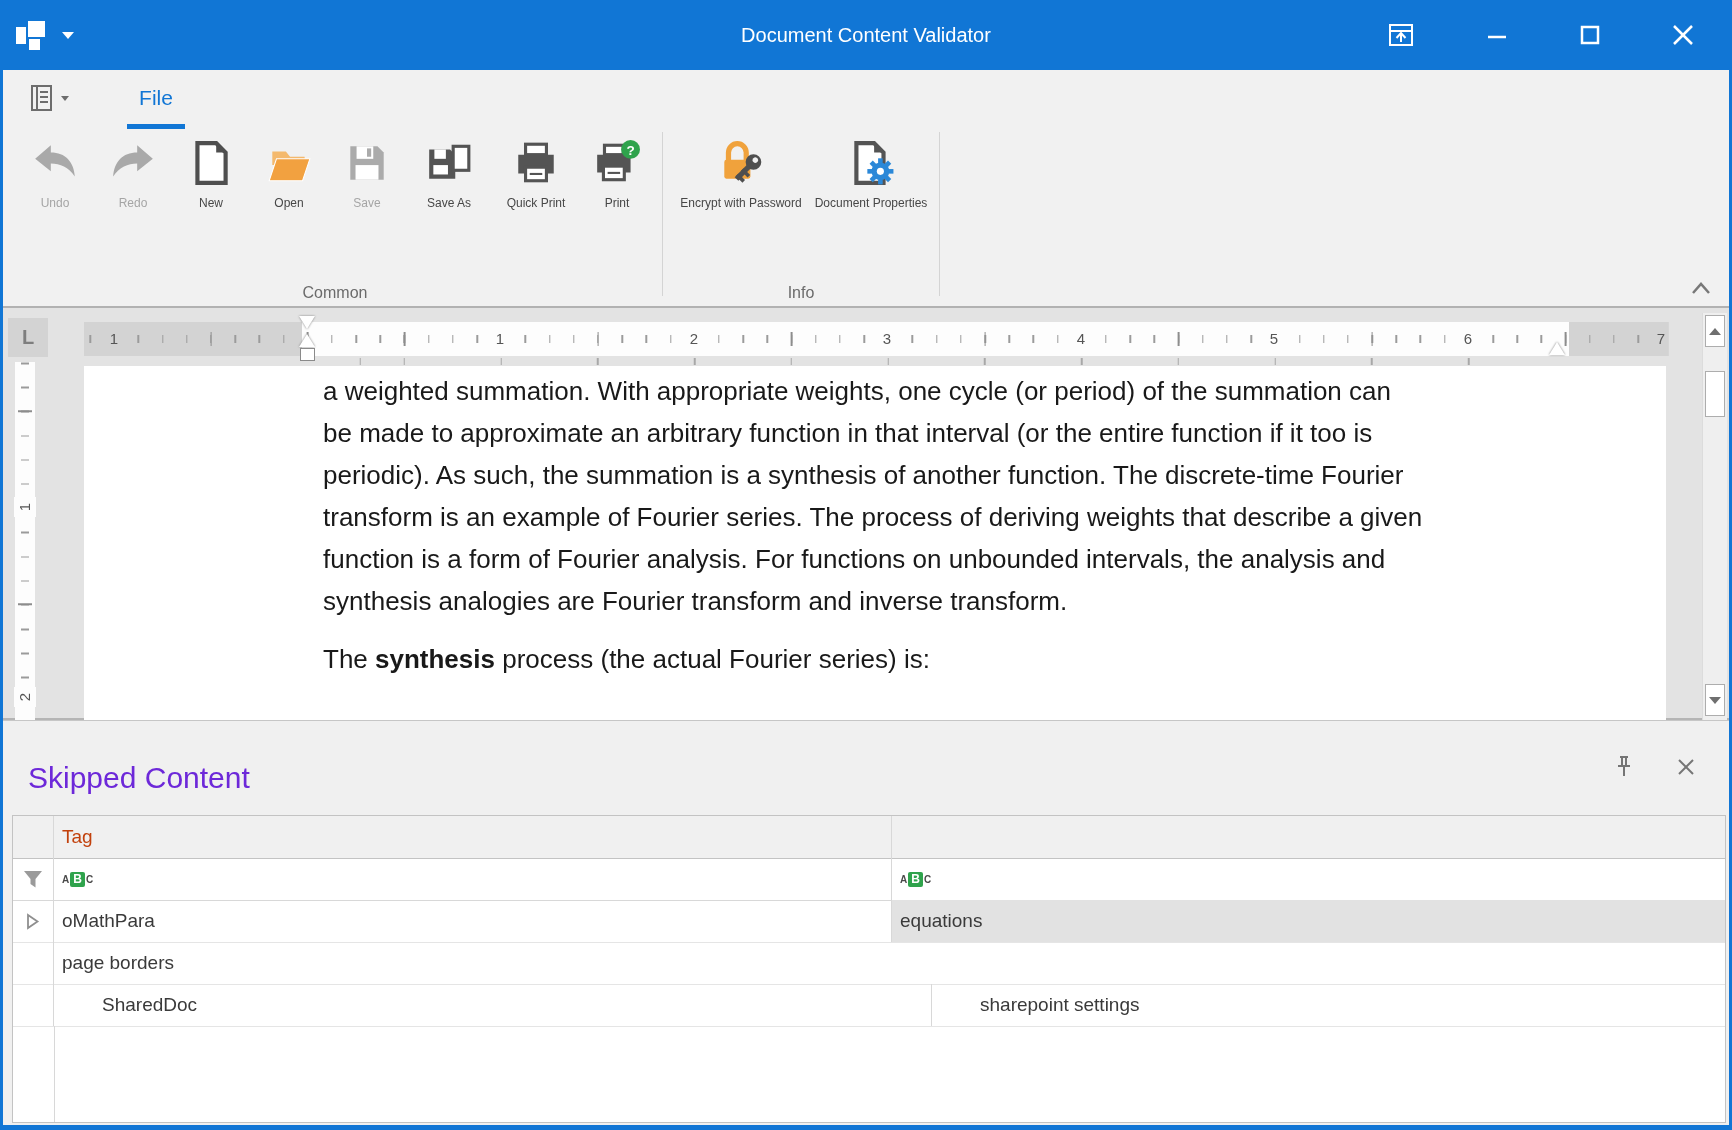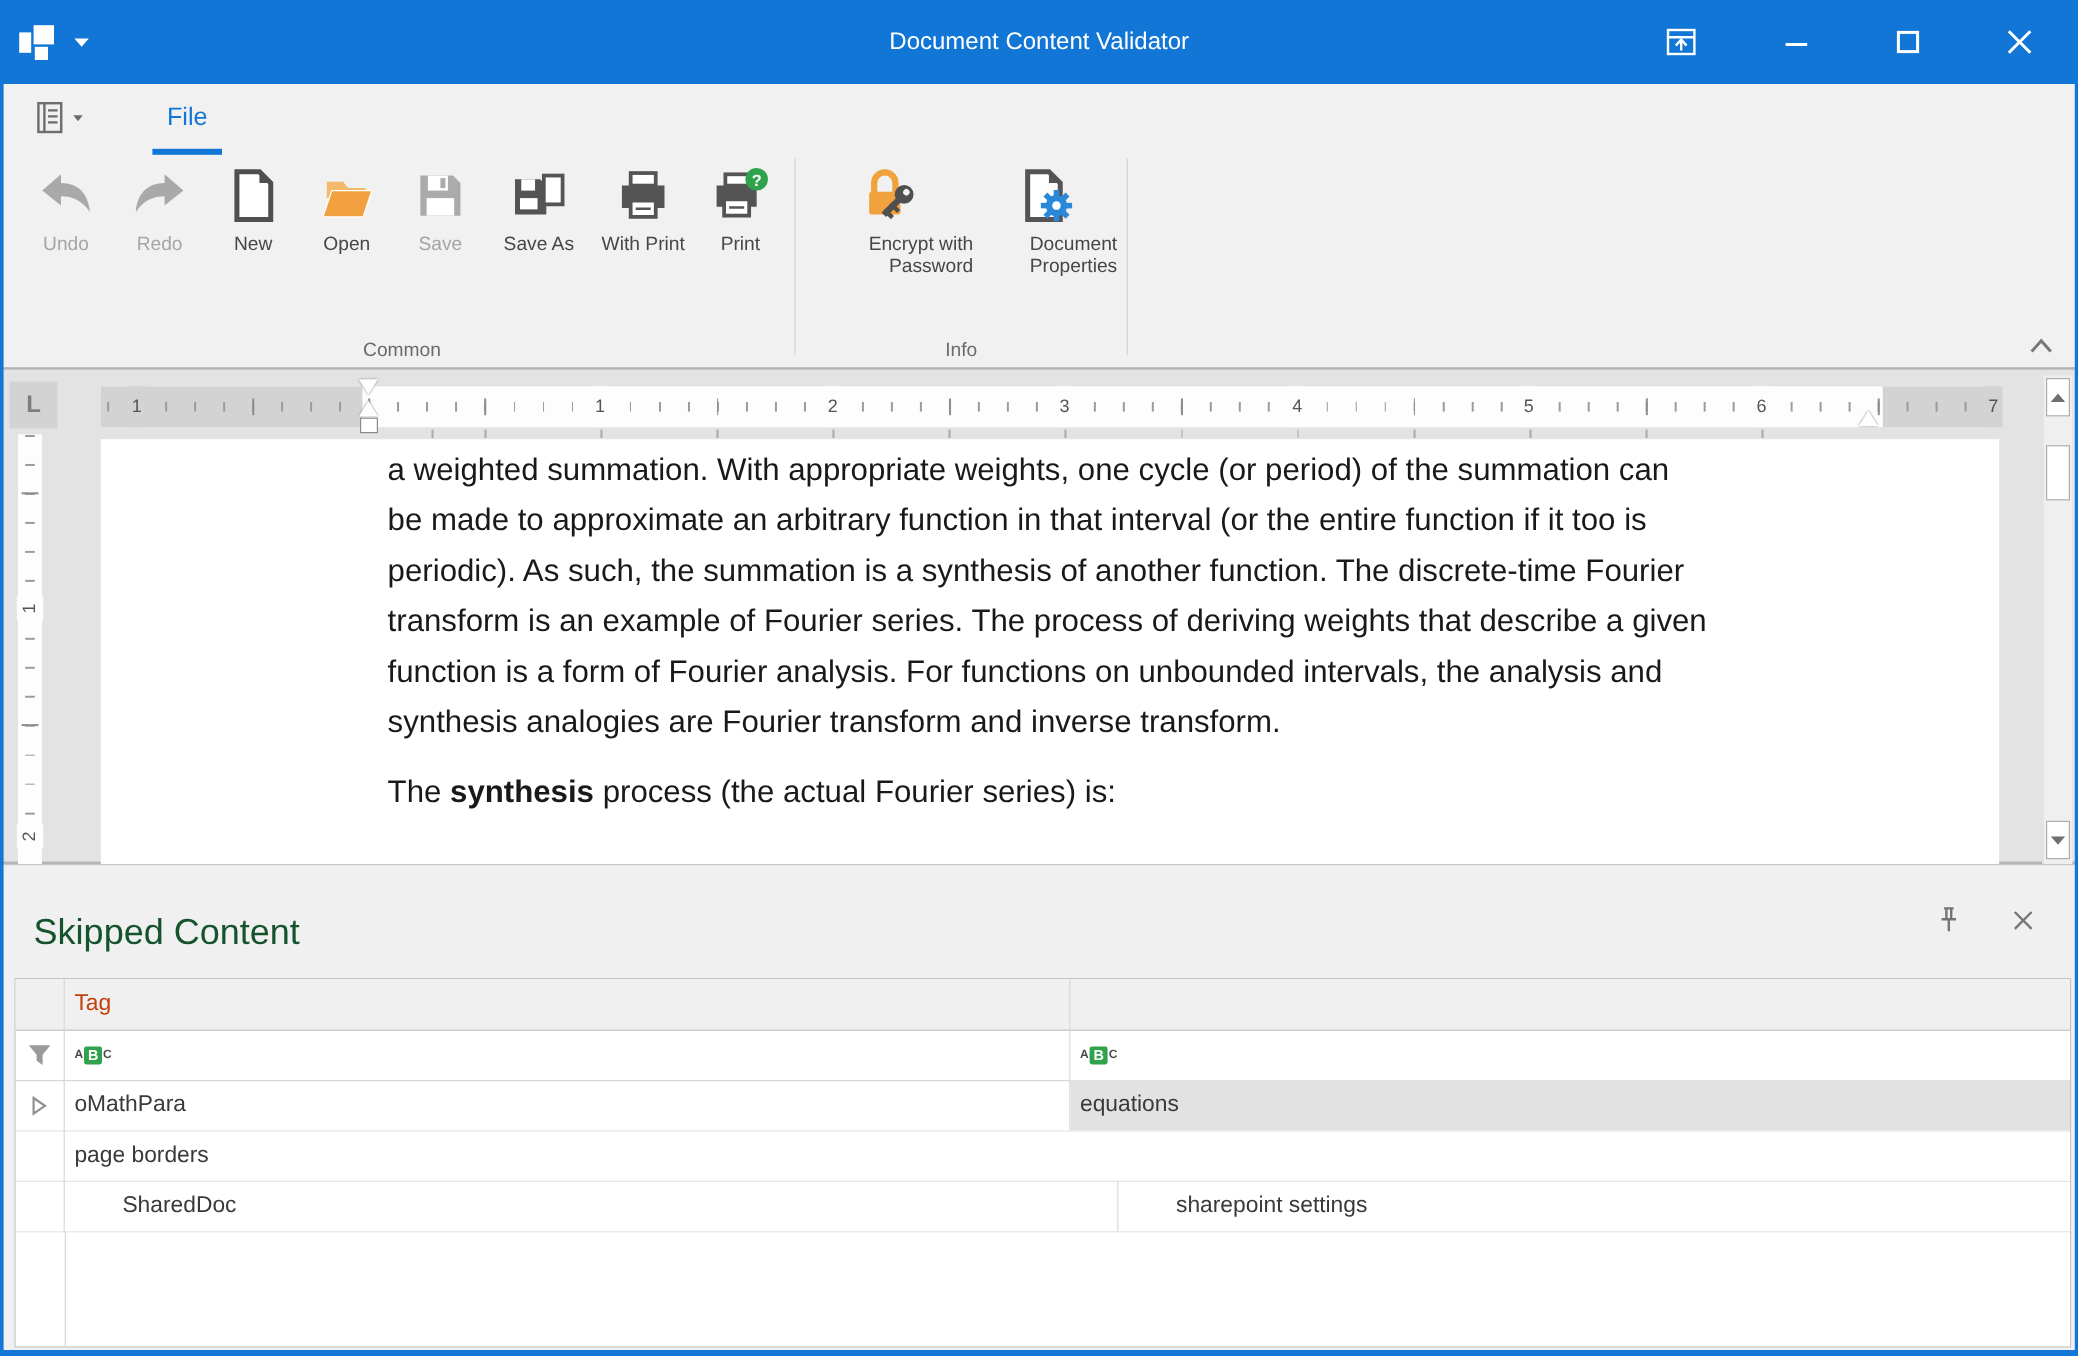--- a/index.html
+++ b/index.html
@@ -21,21 +21,21 @@
   #qat{position:absolute;left:28px;top:12px;width:52px;height:32px;display:flex;align-items:center;gap:4px;}
   #file-tab{position:absolute;left:124px;top:8px;width:64px;height:48px;text-align:center;}
   #file-tab .lbl{font-size:21px;color:#1176d5;line-height:40px;}
   #file-tab .underline{position:absolute;left:3px;bottom:-3px;width:58px;height:5px;background:#1176d5;}
   #rgroups{position:absolute;left:8px;top:56px;height:180px;display:flex;align-items:stretch;}
   .rgroup{position:relative;display:flex;align-items:flex-start;padding:0 8px;}
   .rgroup-label{position:absolute;left:0;bottom:4px;width:100%;text-align:center;font-size:16px;color:#6b6b6b;}
   .rsep{width:1px;background:#d4d4d4;margin:6px 0 10px 0;}
   .rbtn{display:flex;flex-direction:column;align-items:center;padding-top:12px;}
   .rbtn .icon{height:50px;display:flex;align-items:center;justify-content:center;}
-  .rbtn .lbl{margin-top:6px;font-size:16px;line-height:19px;color:#474747;text-align:right;}
+  .rbtn .lbl{margin-top:6px;font-size:12px;line-height:19px;color:#474747;text-align:left;}
   .rbtn.disabled .lbl{color:#a5a5a5;}
   #ribbon-collapse{position:absolute;right:16px;bottom:6px;width:30px;height:24px;display:flex;align-items:center;justify-content:center;}
   
   #doczone{position:absolute;left:0;top:308px;width:1732px;height:412px;background:#e3e3e3;border-bottom:2px solid #b5b5b5;box-sizing:border-box;}
   #tab-selector{position:absolute;left:8px;top:10px;width:40px;height:39px;background:#d3d3d3;
                 display:flex;align-items:center;justify-content:center;color:#7e7e7e;font-size:20px;font-weight:bold;}
   #hruler{position:absolute;left:84px;top:14px;width:1582px;height:34px;background:#fdfdfd;}
   #hruler .margin-l{position:absolute;left:0;top:0;width:218px;height:34px;background:#d3d3d3;}
   #hruler .margin-r{position:absolute;left:1485px;top:0;width:97px;height:34px;background:#d3d3d3;}
   #hruler .ticks-minor{position:absolute;left:0;top:13px;width:1582px;height:8px;
@@ -66,21 +66,21 @@
   .docline{position:absolute;left:16px;white-space:nowrap;line-height:30px;}
   
   #vscroll{position:absolute;left:1702px;top:5px;width:24px;height:407px;background:#efefef;border-left:1px solid #dcdcdc;}
   .sbtn{position:absolute;left:2px;width:20px;height:32px;background:#fff;border:1px solid #adadad;box-sizing:border-box;
         display:flex;align-items:center;justify-content:center;}
   #sthumb{position:absolute;left:2px;top:58px;width:20px;height:46px;background:#fff;border:1px solid #adadad;box-sizing:border-box;}
   .tri-up{width:0;height:0;border-left:6px solid transparent;border-right:6px solid transparent;border-bottom:7px solid #6f6f6f;}
   .tri-down{width:0;height:0;border-left:6px solid transparent;border-right:6px solid transparent;border-top:7px solid #6f6f6f;}
   
   #panel{position:absolute;left:0;top:720px;width:1732px;height:410px;background:#f0f0f0;border-top:1px solid #c6c6c6;box-sizing:border-box;}
-  #panel-title{position:absolute;left:28px;top:40px;font-size:30px;color:#14532d;}
+  #panel-title{position:absolute;left:28px;top:40px;font-size:30px;color:#6d28d9;}
   #panel-pin{position:absolute;left:1608px;top:30px;width:32px;height:32px;display:flex;align-items:center;justify-content:center;}
   #panel-close{position:absolute;left:1670px;top:30px;width:32px;height:32px;display:flex;align-items:center;justify-content:center;}
   #grid{position:absolute;left:12px;top:94px;width:1714px;height:308px;background:#fff;border:1px solid #c3c3c3;box-sizing:border-box;}
   .grow{position:absolute;left:0;width:1712px;height:42px;display:flex;align-items:stretch;}
   .gcell{display:flex;align-items:center;box-sizing:border-box;}
   .gc-ind{width:41px;justify-content:center;border-right:1px solid #d8d8d8;}
   .gc-tag{width:838px;padding-left:8px;border-right:1px solid #d8d8d8;}
   .gc-desc{flex:1;padding-left:8px;}
   #grid-header{top:0;background:#f0f0f0;border-bottom:1px solid #c3c3c3;color:#c2410c;font-size:19px;}
   #grid-filter{top:42px;border-bottom:1px solid #d8d8d8;}
@@ -211,21 +211,21 @@
         </div>
         <div class="rbtn" style="width:88px">
           <div class="icon">
             <svg width="48" height="48" viewBox="0 0 46 46">
               <rect x="13" y="5" width="20" height="10" fill="#fff" stroke="#545454" stroke-width="3"></rect>
               <path d="M6 15 H40 V33 H33 V27 H13 V33 H6 Z" fill="#545454"></path>
               <rect x="13" y="27" width="20" height="13" fill="#fff" stroke="#545454" stroke-width="3"></rect>
               <line x1="17" y1="33.5" x2="29" y2="33.5" stroke="#545454" stroke-width="2"></line>
             </svg>
           </div>
-          <div class="lbl">With Print</div>
+          <div class="lbl">Quick Print</div>
         </div>
         <div class="rbtn" style="width:74px">
           <div class="icon">
             <svg width="48" height="48" viewBox="0 0 46 46">
               <rect x="11" y="6" width="18" height="9" fill="#fff" stroke="#545454" stroke-width="3"></rect>
               <path d="M4 15 H36 V32 H30 V26 H10 V32 H4 Z" fill="#545454"></path>
               <rect x="10" y="26" width="20" height="13" fill="#fff" stroke="#545454" stroke-width="3"></rect>
               <line x1="14" y1="32.5" x2="26" y2="32.5" stroke="#545454" stroke-width="2"></line>
               <circle cx="36" cy="10" r="9" fill="#2fa34c"></circle>
               <text x="36" y="15" text-anchor="middle" font-family="Liberation Sans, sans-serif" font-size="13" font-weight="bold" fill="#fff">?</text>

